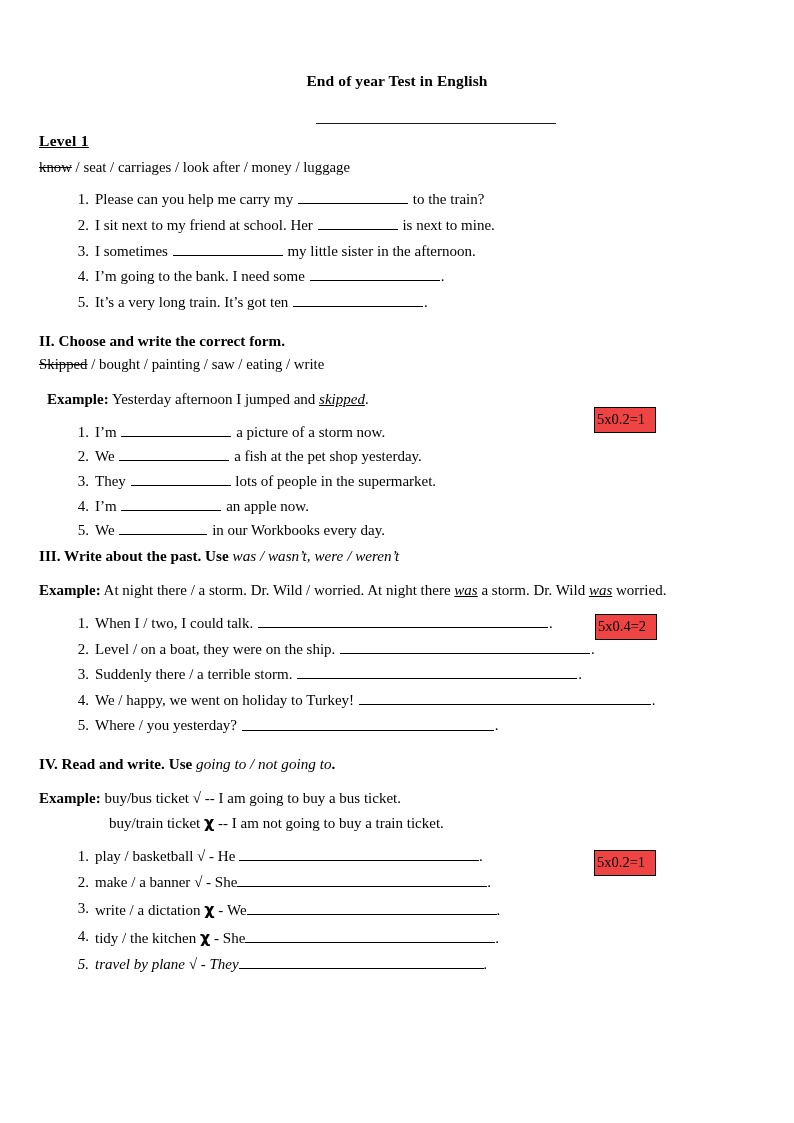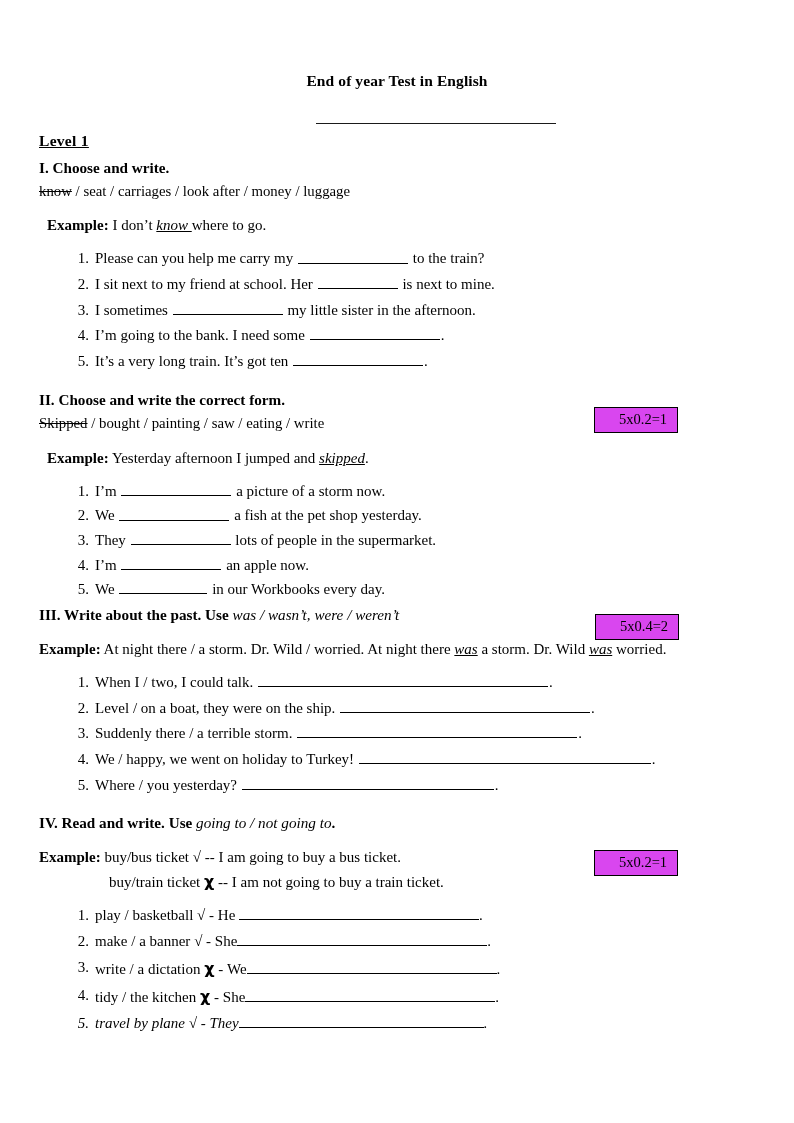--- a/index.html
+++ b/index.html
@@ -154,23 +154,23 @@
   }
   .xmark {
     font-weight: bold;
     font-size: 16px;
     font-family: "DejaVu Sans", sans-serif;
   }
 
   .score {
     position: absolute;
     border: 1.3px solid #000;
-    padding: 3px 10px 4px 24px;
+    padding: 3px 10px 4px 2px;
     font-size: 14.5px;
-    background: #d946ef;
+    background: #ef4444;
     line-height: 1.15;
   }
   #score-1 { left: 594px; top: 407px; }
   #score-2 { left: 595px; top: 614px; }
   #score-3 { left: 594px; top: 850px; }
 </style>
 </head>
 <body>
 
 <div class="page">
@@ -182,28 +182,23 @@
   </div>
 
 
   <div class="content">
 
     <div>
       <div class="level-head">Level  1</div>
     </div>
 
     <div>
-      <div class="sec-head">I.  Choose and write.</div>
       <div class="wordbank">
         <span class="struck">know</span>
         <span>/ seat  / carriages /  look after  / money / luggage</span>
-      </div>
-      <div class="example">
-        <b>Example:</b>
-        <span>I don’t </span><span class="ul-it">know </span><span>where to go.</span>
       </div>
       <ol class="items" id="sec1-items">
           <li><span>Please can you help me carry my </span><span class="blank" style="width: 110px;"></span><span> to the train?</span></li>
           <li><span>I sit next to my friend at school. Her </span><span class="blank" style="width: 80px;"></span><span> is next to mine.</span></li>
           <li><span>I sometimes </span><span class="blank" style="width: 110px;"></span><span> my little sister in the afternoon.</span></li>
           <li><span>I’m going to the bank. I need some </span><span class="blank" style="width: 130px;"></span><span>.</span></li>
           <li><span>It’s a very long train. It’s got ten </span><span class="blank" style="width: 130px;"></span><span>.</span></li>
         </ol>
     </div>
 

